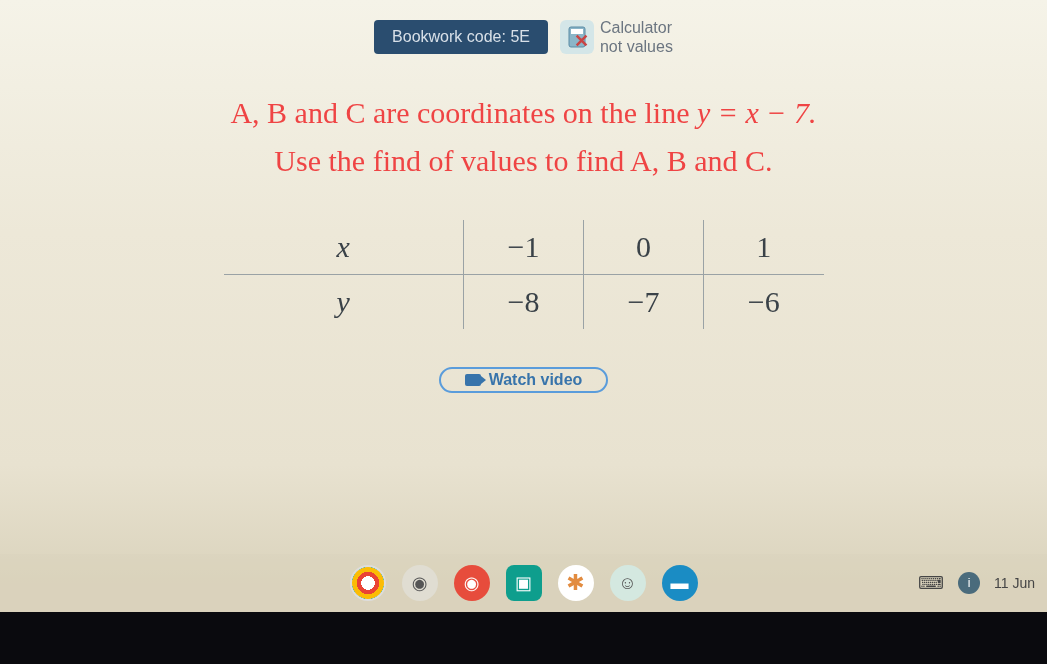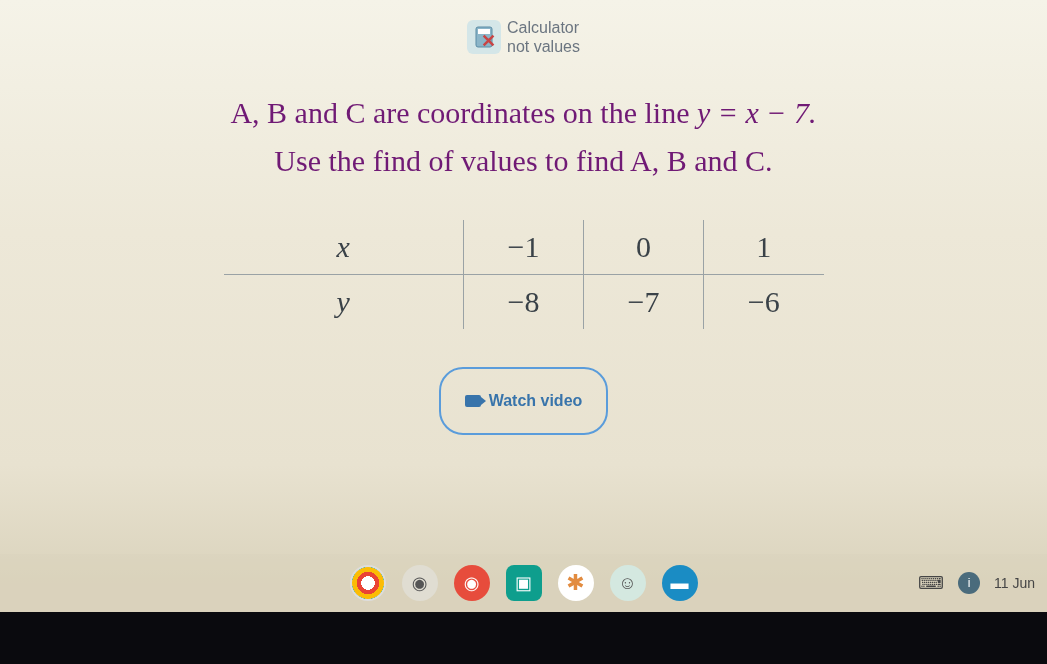--- a/index.html
+++ b/index.html
@@ -62,21 +62,21 @@
     .calc-text {
       display: flex;
       flex-direction: column;
       font-size: 16px;
       color: #6b7580;
       line-height: 1.2;
     }
     .question-text {
       text-align: center;
       font-family: 'Times New Roman', serif;
-      color: #701a75;
+      color: #ef4444;
       margin-bottom: 42px;
     }
     .question-line1 {
       font-size: 30px;
       margin-bottom: 14px;
     }
     .question-line2 {
       font-size: 30px;
     }
     .math-var {
@@ -114,21 +114,21 @@
     .coord-label {
       color: #d87345;
     }
     .row-header {
       font-style: italic;
     }
     .watch-video-btn {
       border: 2px solid #5a9cdb;
       background: transparent;
       border-radius: 24px;
-      padding: 23px 24px;
+      padding: 2px 24px;
       display: flex;
       align-items: center;
       gap: 8px;
       color: #3874ab;
       font-size: 16px;
       font-weight: 600;
       cursor: pointer;
     }
     .video-icon {
       width: 16px;
@@ -203,20 +203,21 @@
       height: 52px;
       background: #0a0a0e;
     }
   </style>
 </head>
 <body>
 
 <div class="content">
 
   <div class="header-row">
+    <div class="bookwork-badge">Bookwork code: 5E</div>
     <div class="calculator-block">
       <div class="calc-icon-wrap">
         <svg width="18" height="22" viewBox="0 0 18 22">
           <rect x="1" y="1" width="16" height="20" rx="2" fill="#8bb5c8" stroke="#5a8ca5" stroke-width="1"></rect>
           <rect x="3" y="3" width="12" height="5" fill="#fff"></rect>
         </svg>
         <span class="calc-x">✕</span>
       </div>
       <div class="calc-text">
         <span>Calculator</span>

